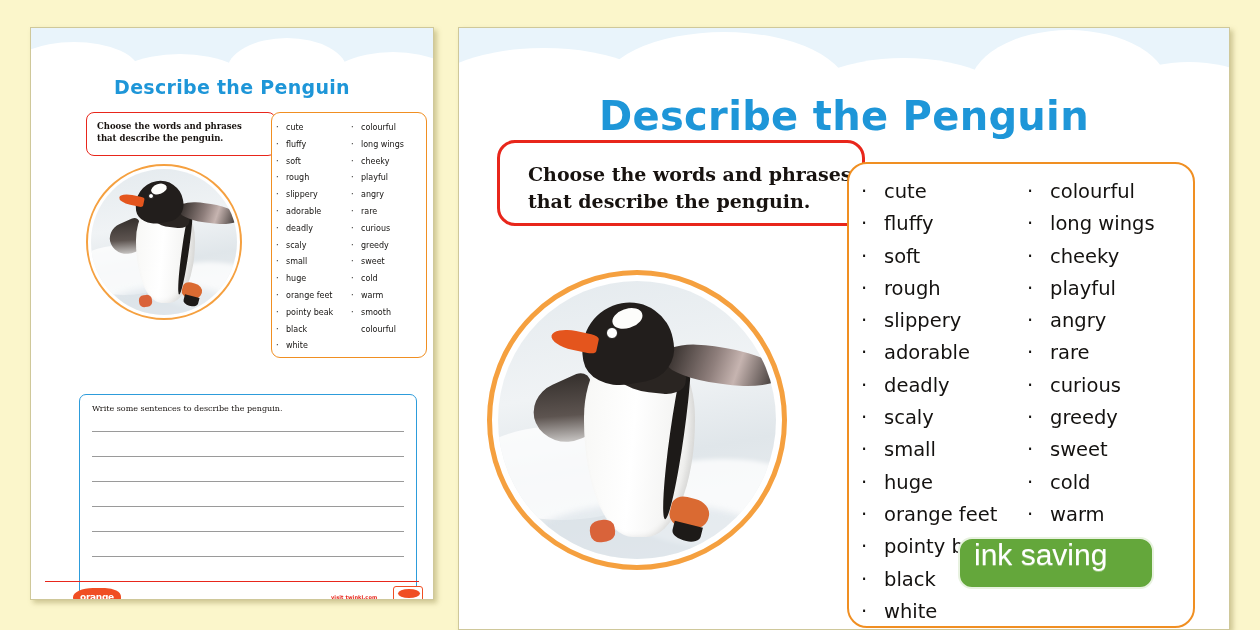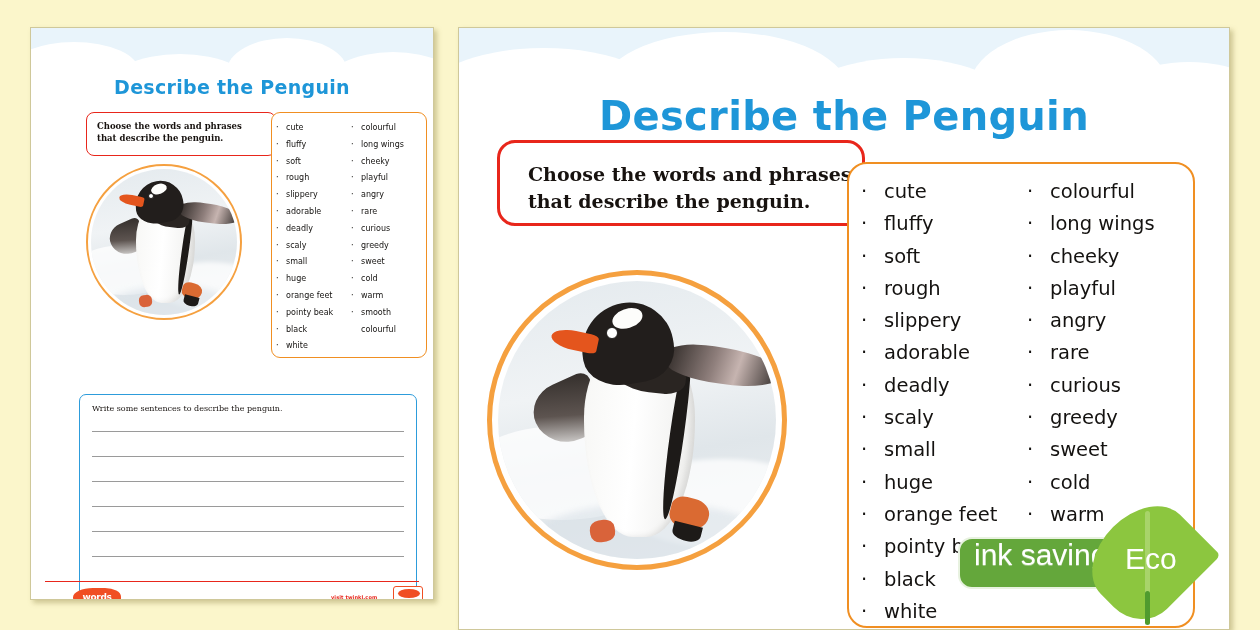--- a/index.html
+++ b/index.html
@@ -490,21 +490,21 @@
         <div class="wline" style="top: 61px;"></div>
         <div class="wline" style="top: 86px;"></div>
         <div class="wline" style="top: 111px;"></div>
         <div class="wline" style="top: 136px;"></div>
         <div class="wline" style="top: 161px;"></div>
         <div class="wline" style="top: 186px;"></div>
       </div>
   </div>
 
   <div class="foot-rule"></div>
-  <div class="twinkl-logo">words</div>
+  <div class="twinkl-logo">orange</div>
   <div class="visit-text">visit twinkl.com</div>
   <div class="twinkl-badge">
     <div class="b-blob"></div>
 
   </div>
 </div>
 
 <div class="page" id="main-page">
 
   <div class="sky">
@@ -652,19 +652,13 @@
       <div class="pg-footR"></div>
       <div class="pg-footL"></div>
     </div>
   </div>
 
 </div>
 
 <div class="eco">
   <div class="eco-pill"></div>
   <div class="eco-pill-text">ink saving</div>
-  <div class="eco-leaf">
-    <div class="eco-leaf-shape"></div>
-    <div class="eco-leaf-vein"></div>
-    <div class="eco-leaf-stem"></div>
-    <div class="eco-leaf-text">Eco</div>
-  </div>
 </div>
 
 </body></html>

